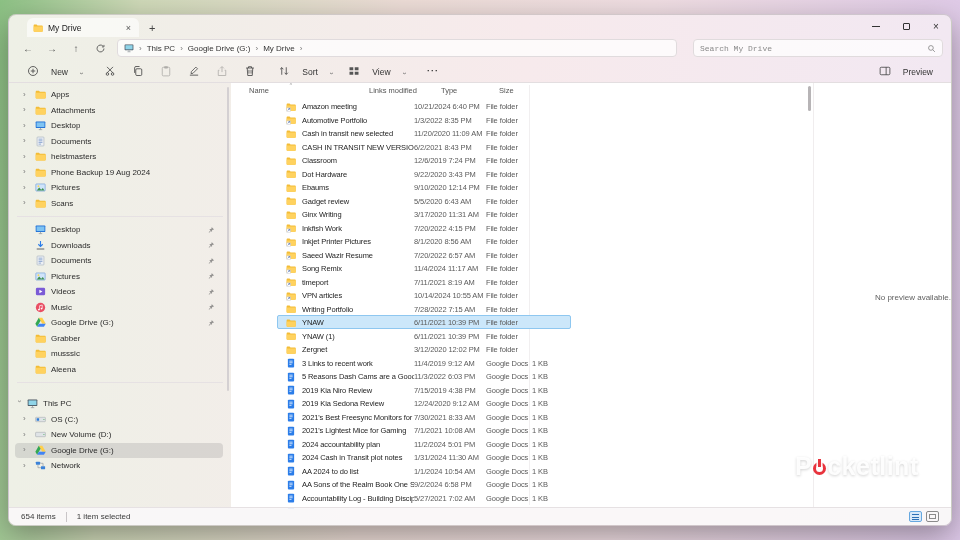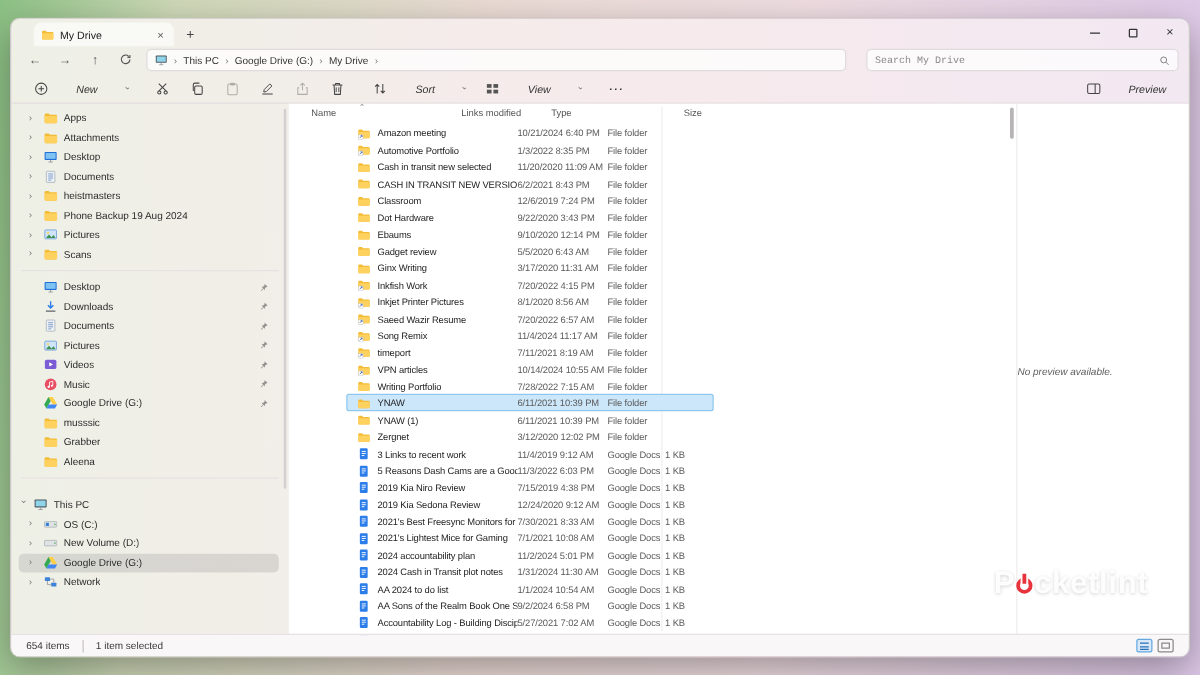--- a/index.html
+++ b/index.html
@@ -40,22 +40,22 @@
   .searchbox { margin-left:auto; width:250px; height:18px; background:rgba(255,255,255,.75);
     border:1px solid #e0dbdd; border-radius:4px; display:flex; align-items:center; padding:0 6px; }
   .searchbox input { flex:1; border:none; outline:none; background:transparent;
     font-size:8px; color:#333; font-family:Liberation Mono, monospace; }
   .searchbox input::placeholder { color:#8a8a8a; }
   .searchbox svg { width:9px; height:9px; flex:none; }
 
   
   .toolbar { height:24px; display:flex; align-items:center; padding:0 12px;
     border-bottom:1px solid #e3dee0; gap:0; }
-  .tbtn { display:flex; align-items:center; gap:22px; font-size:8.5px; color:#333;
-    padding:3px 6px; border-radius:4px;font-style:italic; }
+  .tbtn { display:flex; align-items:flex-end; gap:12px; font-size:8.5px; color:#333;
+    padding:3px 6px; border-radius:4px; }
   .tbtn svg { width:12px; height:12px; display:block; }
   .tbtn.disabled { opacity:.38; }
   .caret { display:inline-block; transform:rotate(90deg); font-size:7px; color:#666; }
   .tgap { width:10px; } .tgap-s { width:4px; }
   .more-dots { font-size:9px; letter-spacing:1px; color:#333; font-weight:bold; }
   .tb-right { margin-left:auto; }
 
   
   .main { position:absolute; top:68px; left:0; right:0; height:426px; display:flex; }
 
@@ -91,22 +91,22 @@
   .row .c-name { position:absolute; left:24px; top:2px; width:112px; color:#1d1d1d;
     white-space:nowrap; overflow:hidden; }
   .row .c-date { position:absolute; left:136px; top:2px; color:#5a5a5a; white-space:nowrap; }
   .row .c-type { position:absolute; left:208px; top:2px; color:#5a5a5a; white-space:nowrap; }
   .row .c-size { position:absolute; left:236px; top:2px; width:52px; text-align:center; color:#5a5a5a; }
   .colline { position:absolute; left:298px; top:2px; bottom:4px; width:1px; background:#f1eff0; }
   .list-thumb { position:absolute; right:2px; top:3px; width:3px; height:25px;
     background:#b7b4b6; border-radius:2px; }
 
   .preview { position:relative; flex:1; background:#fff; border-left:1px solid #f0edee; }
-  .noprev { position:absolute; top:210px; left:0; right:0; text-align:left;
-    font-size:8px; color:#5f5f5f;font-style:italic; }
+  .noprev { position:absolute; top:210px; left:0; right:0; text-align:right;
+    font-size:8px; color:#5f5f5f; }
 
   
   .statusbar { position:absolute; left:0; right:0; bottom:0; height:18px;
     background:rgba(250,247,248,.92); border-top:1px solid #e6e1e3;
     display:flex; align-items:center; padding:0 12px; font-size:8px; color:#3a3a3a; gap:10px; }
   .sb-sep { width:1px; height:10px; background:#c9c5c7; }
   .view-toggles { margin-left:auto; display:flex; gap:4px; align-items:center; }
   .vt { width:13px; height:11px; border-radius:2px; position:relative; }
   .vt.details { background:#d7e9f9; border:1px solid #66a8e0; }
   .vt.details i { position:absolute; left:2px; right:2px; height:1px; background:#2b6fb5; display:block; }
@@ -469,31 +469,31 @@
             </span>
           </div>
           <div class="si">
             <span class="chev"></span>
             <span class="ico">
               <svg viewBox="0 0 16 16">
                 <path d="M1 4c0-.8.7-1.5 1.5-1.5h3.2L7.2 4H14c.9 0 1.6.7 1.6 1.5v6.8c0 .9-.7 1.6-1.6 1.6H2.5c-.8 0-1.5-.7-1.5-1.6z" fill="#f3bc36"></path>
                 <path d="M1 5.6h14.6v6.7c0 .9-.7 1.6-1.6 1.6H2.5c-.8 0-1.5-.7-1.5-1.6z" fill="#ffd25f"></path>
               </svg>
             </span>
-            <span class="lbl">musssic</span>
+            <span class="lbl">Grabber</span>
           </div>
           <div class="si">
             <span class="chev"></span>
             <span class="ico">
               <svg viewBox="0 0 16 16">
                 <path d="M1 4c0-.8.7-1.5 1.5-1.5h3.2L7.2 4H14c.9 0 1.6.7 1.6 1.5v6.8c0 .9-.7 1.6-1.6 1.6H2.5c-.8 0-1.5-.7-1.5-1.6z" fill="#f3bc36"></path>
                 <path d="M1 5.6h14.6v6.7c0 .9-.7 1.6-1.6 1.6H2.5c-.8 0-1.5-.7-1.5-1.6z" fill="#ffd25f"></path>
               </svg>
             </span>
-            <span class="lbl">Grabber</span>
+            <span class="lbl">musssic</span>
           </div>
           <div class="si">
             <span class="chev"></span>
             <span class="ico">
               <svg viewBox="0 0 16 16">
                 <path d="M1 4c0-.8.7-1.5 1.5-1.5h3.2L7.2 4H14c.9 0 1.6.7 1.6 1.5v6.8c0 .9-.7 1.6-1.6 1.6H2.5c-.8 0-1.5-.7-1.5-1.6z" fill="#f3bc36"></path>
                 <path d="M1 5.6h14.6v6.7c0 .9-.7 1.6-1.6 1.6H2.5c-.8 0-1.5-.7-1.5-1.6z" fill="#ffd25f"></path>
               </svg>
             </span>
             <span class="lbl">Aleena</span>
@@ -554,21 +554,21 @@
             </span>
             <span class="lbl">Network</span>
           </div>
         </div>
 
       <div class="listpane">
         <div class="lheader" id="lheader">
             <span class="hcol" style="left: 18px;">Name</span>
             <span class="hcol" style="left: 138px;">Links modified</span>
             <span class="hcol" style="left: 210px;">Type</span>
-            <span class="hcol" style="left: 268px; margin-left: 48px;">Size</span>
+            <span class="hcol" style="left: 268px;">Size</span>
             <span class="sortmark">›</span>
           </div>
         <div class="colline"></div>
         <div class="rows" id="rows">
             <div class="row">
               <span class="ico">
                 <svg viewBox="0 0 16 16">
                   <path d="M1 4c0-.8.7-1.5 1.5-1.5h3.2L7.2 4H14c.9 0 1.6.7 1.6 1.5v6.8c0 .9-.7 1.6-1.6 1.6H2.5c-.8 0-1.5-.7-1.5-1.6z" fill="#f3bc36"></path>
                   <path d="M1 5.6h14.6v6.7c0 .9-.7 1.6-1.6 1.6H2.5c-.8 0-1.5-.7-1.5-1.6z" fill="#ffd25f"></path>
                   <rect x="1" y="9.2" width="6.2" height="6.2" rx="1" fill="#fff" stroke="#b5b5b5" stroke-width="0.6"></rect>

